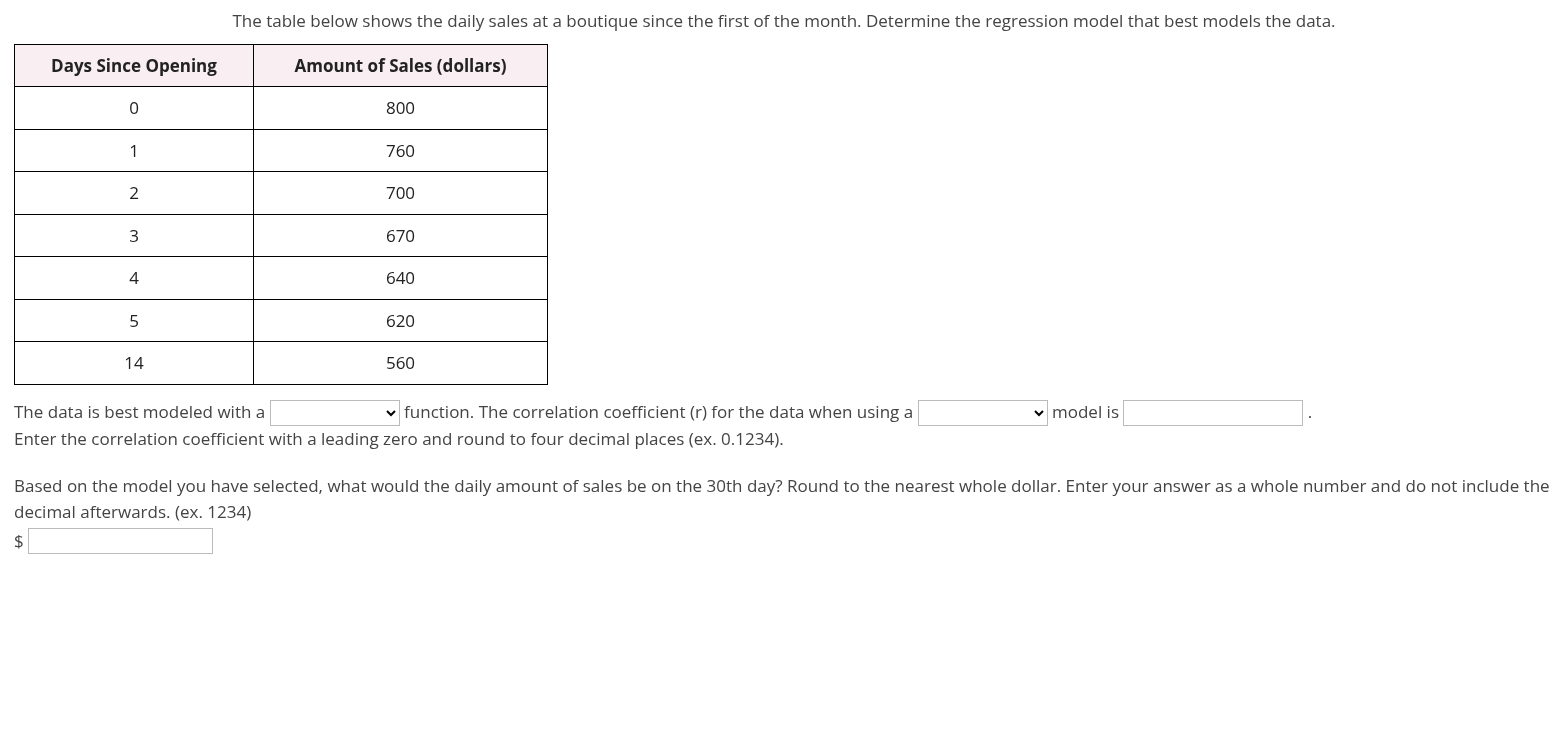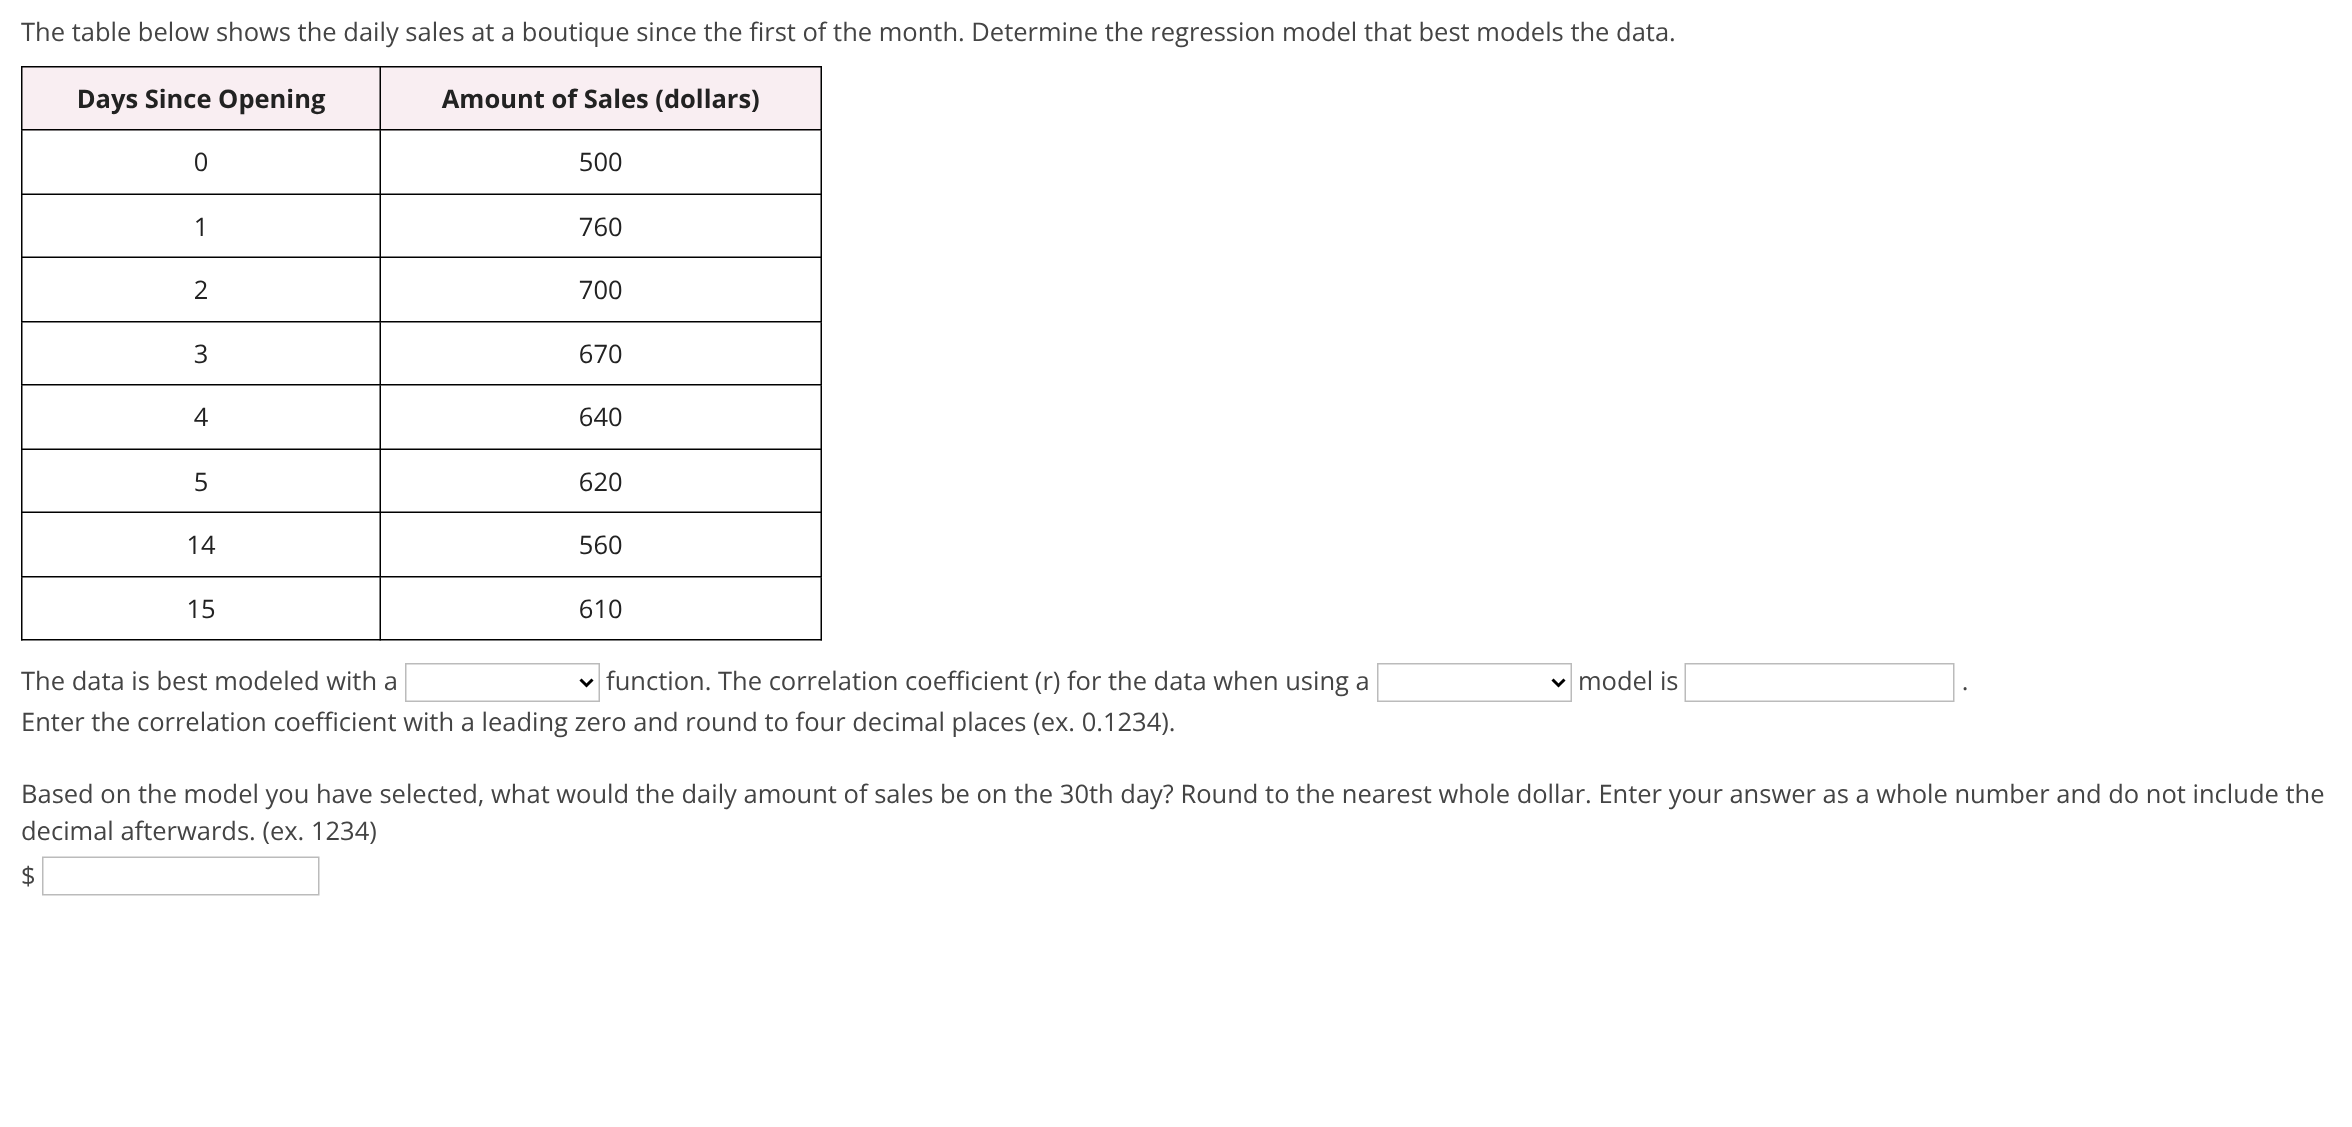--- a/index.html
+++ b/index.html
@@ -7,20 +7,21 @@
     font-size: 17px;
     color: #333;
     margin: 0;
     padding: 8px 14px;
     line-height: 1.5;
   }
   .intro {
     color: #444;
     font-size: 17px;
     margin-bottom: 10px;
+    text-align: center;
   }
   table.data {
     border-collapse: collapse;
     margin: 6px 12px 14px 0;
   }
   table.data th, table.data td {
     border: 1px solid #000;
     padding: 8px 14px;
     text-align: center;
     font-size: 17px;
@@ -76,21 +77,21 @@
 <table class="data">
   <thead>
     <tr>
       <th>Days Since Opening</th>
       <th>Amount of Sales (dollars)</th>
     </tr>
   </thead>
   <tbody id="tbody">
       <tr>
         <td>0</td>
-        <td>500</td>
+        <td>800</td>
       </tr>
       <tr>
         <td>1</td>
         <td>760</td>
       </tr>
       <tr>
         <td>2</td>
         <td>700</td>
       </tr>
       <tr>
@@ -102,24 +103,20 @@
         <td>640</td>
       </tr>
       <tr>
         <td>5</td>
         <td>620</td>
       </tr>
       <tr>
         <td>14</td>
         <td>560</td>
       </tr>
-      <tr>
-        <td>15</td>
-        <td>610</td>
-      </tr>
     </tbody>
 </table>
 
 <div class="qtext">
   <span>The data is best modeled with a </span>
   <select class="inline"></select>
   <span> function. The correlation coefficient (r) for the data when using a </span>
   <select class="inline"></select>
   <span> model is </span>
   <input class="inline" type="text" style="">

